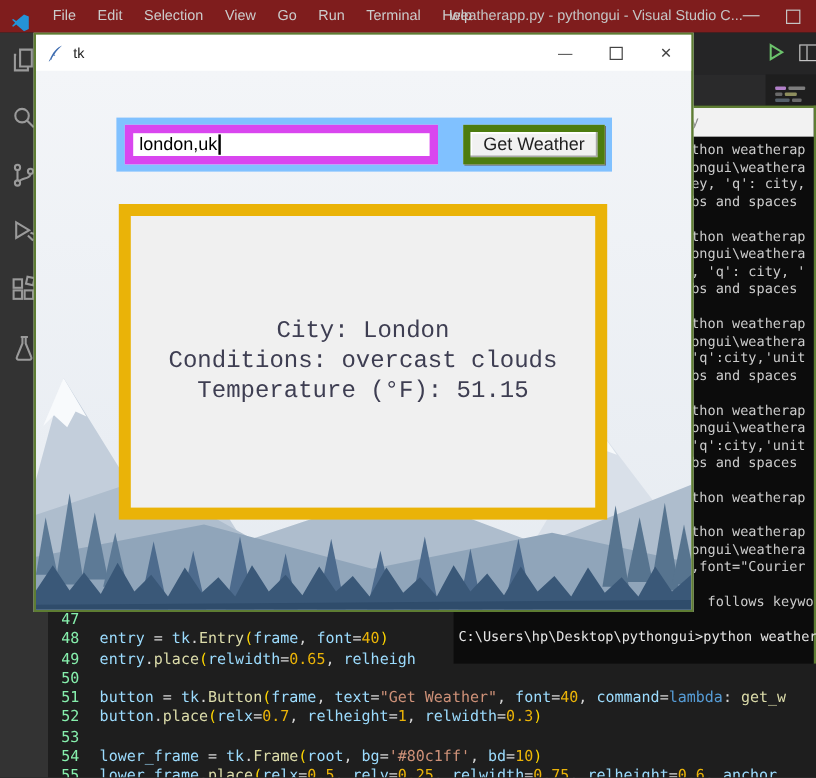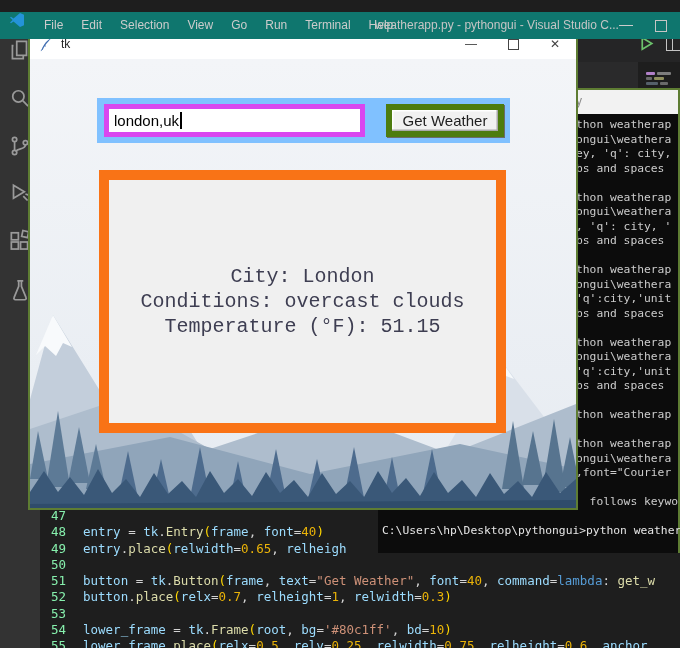--- a/index.html
+++ b/index.html
@@ -1,21 +1,21 @@
 <!DOCTYPE html>
 <html><head>
 <meta charset="utf-8">
 <style>
   html,body{margin:0;padding:0;background:#111;}
   .screen{position:relative;width:680px;height:648px;overflow:hidden;background:#1e1e1e;
           font-family:"Liberation Sans",sans-serif;-webkit-font-smoothing:antialiased;}
 
   
-  .vs-titlebar{position:absolute;left:0;top:12px;width:680px;height:27px;background:#0f766e;
-               display:flex;align-items:flex-start;color:#cccccc;font-size:12px;z-index:40;}
+  .vs-titlebar{position:absolute;left:0;top:0;width:680px;height:27px;background:#7f1d1d;
+               display:flex;align-items:flex-end;color:#cccccc;font-size:12px;z-index:40;}
   .vs-logo{width:16px;height:16px;margin:0 10px 0 9px;flex:0 0 auto;}
   .menu-row{display:flex;align-items:center;height:100%;}
   .menu-row span{padding:0 9px;line-height:27px;cursor:default;}
   .vs-window-title{position:absolute;left:375px;top:0;line-height:27px;color:#c5c5c5;white-space:nowrap;}
   .vs-min{position:absolute;left:612px;top:0;width:28px;text-align:center;line-height:25px;font-size:14px;color:#cccccc;}
   .vs-max{position:absolute;left:655px;top:8px;width:10px;height:10px;border:1px solid #c5c5c5;}
 
   
   .activity-bar{position:absolute;left:0;top:27px;bottom:0;width:40px;background:#333333;z-index:5;}
   .ab-icon{position:absolute;left:7px;width:26px;height:26px;}
@@ -62,27 +62,27 @@
                display:flex;align-items:center;font-size:12px;color:#222;}
   .tk-feather{width:15px;height:15px;margin:0 7px 0 9px;}
   .tk-controls{position:absolute;right:0;top:0;height:30px;display:flex;}
   .tk-ctl{width:42px;height:30px;display:flex;align-items:center;justify-content:center;color:#444;font-size:12px;}
   .tk-max-box{width:9px;height:9px;border:1px solid #444;}
   .tk-content{position:absolute;left:0;top:30px;right:0;bottom:0;overflow:hidden;}
   .landscape{position:absolute;left:0;top:0;width:546px;height:451px;}
 
   .upper-frame{position:absolute;left:67px;top:39px;width:413px;height:45px;background:#80c1ff;}
   .city-entry{position:absolute;left:7px;top:6px;width:261px;height:33px;background:#ffffff;
-              border:5px solid #d946ef;box-sizing:border-box;display:flex;align-items:center;
+              border:7px solid #d946ef;box-sizing:border-box;display:flex;align-items:center;
               font-size:15px;color:#000;padding-left:5px;}
   .caret{display:inline-block;width:1.5px;height:17px;background:#000;margin-left:1px;}
   .get-weather-btn{position:absolute;left:289px;top:6px;width:118px;height:33px;background:#f1f1f1;
                    border:6px solid #4d7c0f;box-sizing:border-box;display:flex;align-items:center;justify-content:center;
                    font-size:15px;color:#1f1f1f;box-shadow:inset -1.5px -1.5px 0 #a9a9a9,inset 1.5px 1.5px 0 #ffffff,1px 1px 0 #6b6b6b;}
-  .lower-frame{position:absolute;left:69px;top:111px;width:407px;height:263px;background:#f97316;}
+  .lower-frame{position:absolute;left:69px;top:111px;width:407px;height:263px;background:#eab308;}
   .weather-panel{position:absolute;left:10px;top:10px;right:10px;bottom:10px;background:#f0f0f0;
                  display:flex;flex-direction:column;justify-content:center;}
   .weather-line{text-align:center;font-family:"Liberation Mono","DejaVu Sans Mono",monospace;
                 font-size:20px;line-height:25px;color:#3e3e52;white-space:pre;}
 </style>
 </head>
 <body>
 
 <div class="screen">
 

